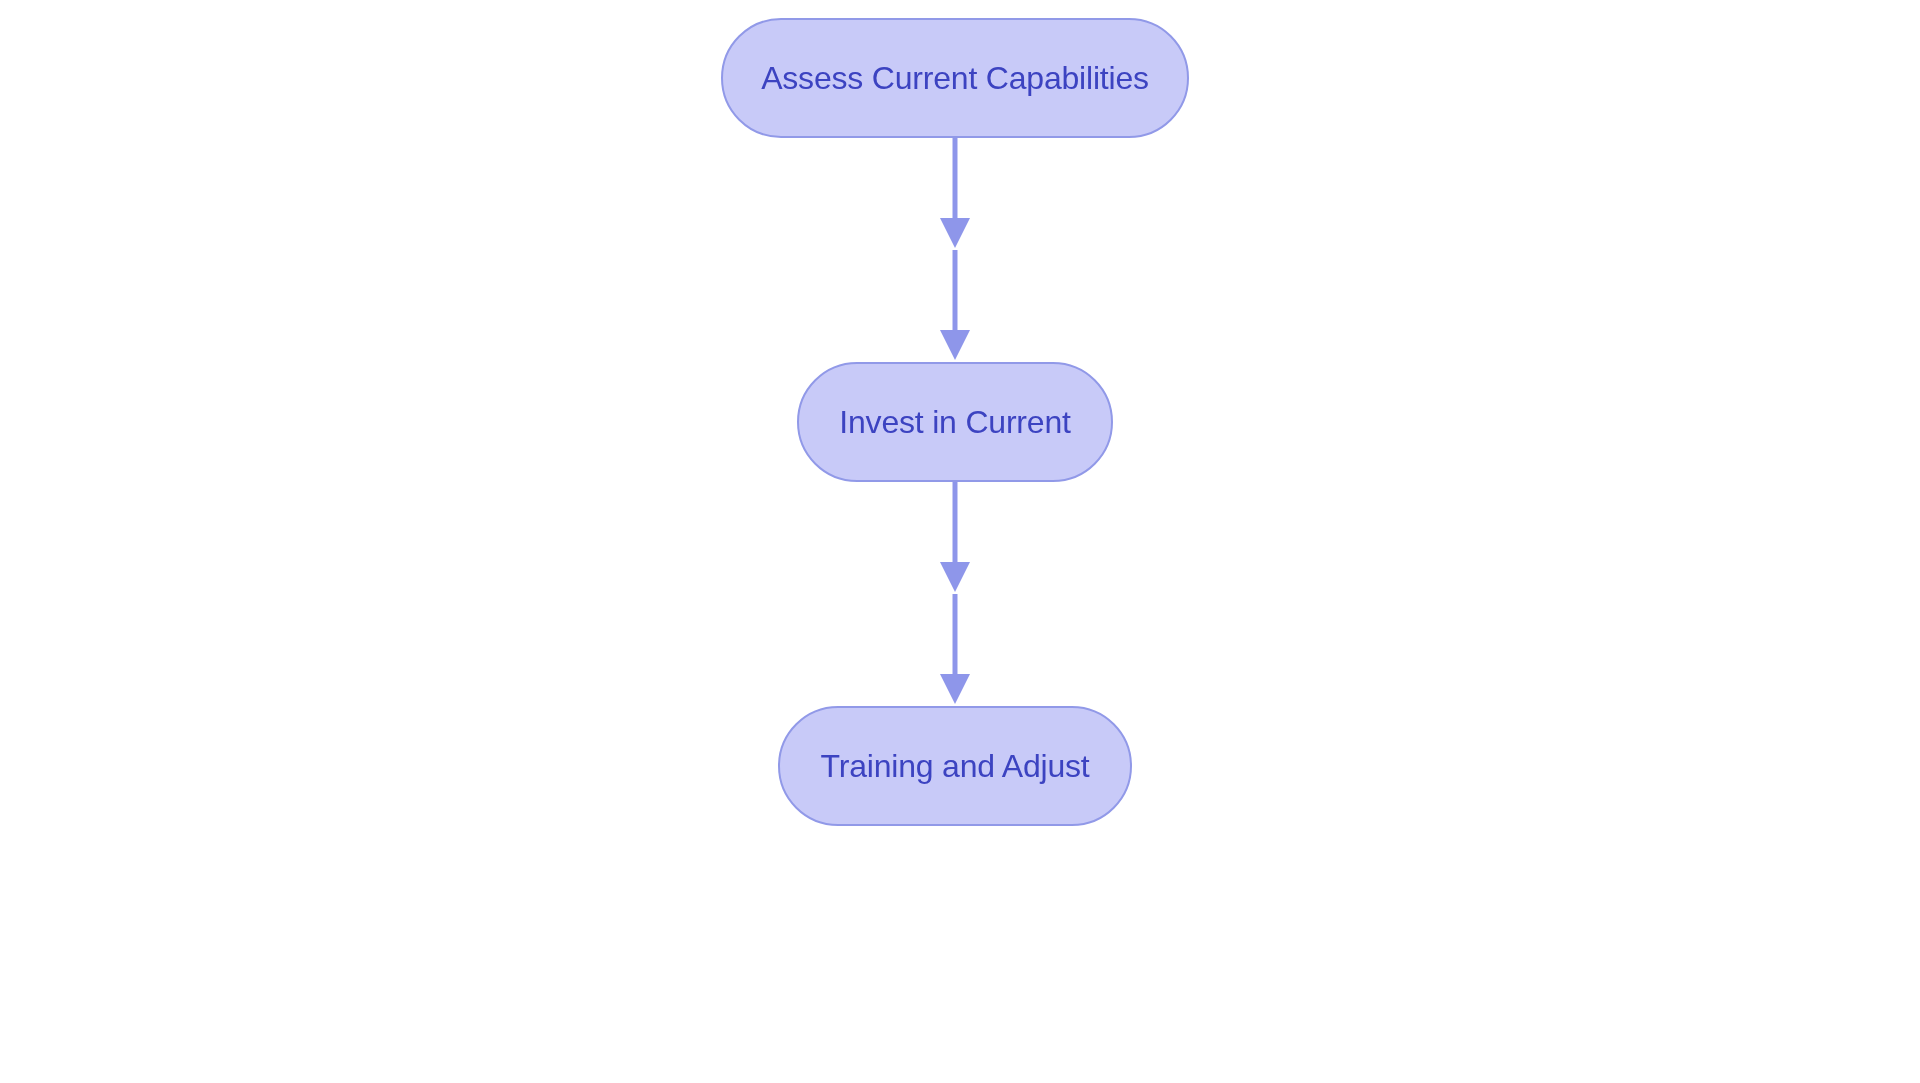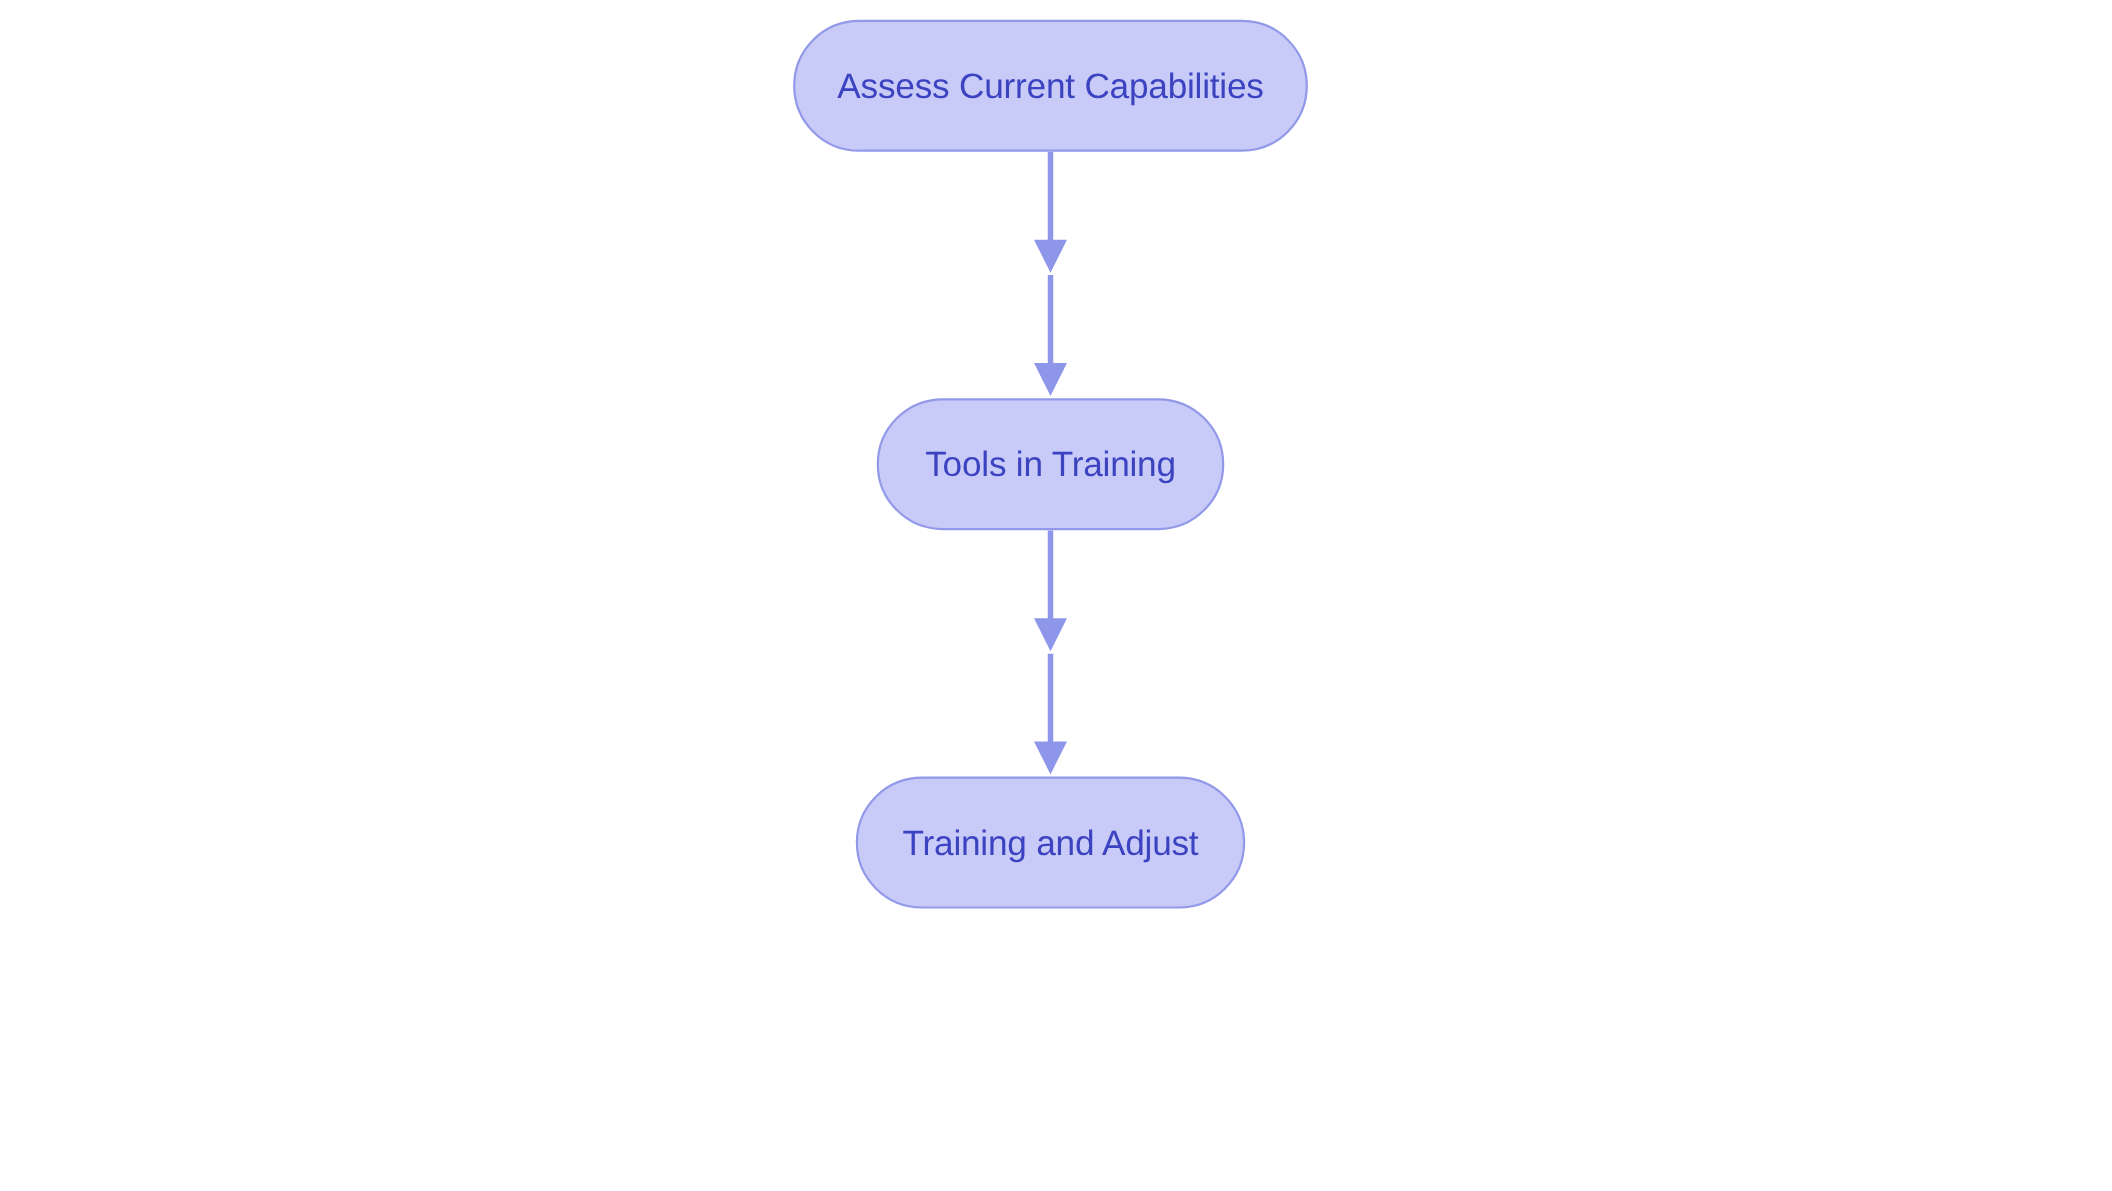--- a/index.html
+++ b/index.html
@@ -75,21 +75,21 @@
       <polygon points="5,80 35,80 20,110"></polygon>
     </svg>
 
 
     <svg class="arrow" viewBox="0 0 40 112" aria-hidden="true">
       <line x1="20" y1="0" x2="20" y2="84"></line>
       <polygon points="5,80 35,80 20,110"></polygon>
     </svg>
 
     <div class="node n3">
-      <span>Tools in Training</span>
+      <span>Invest in Current</span>
     </div>
 
     <svg class="arrow" viewBox="0 0 40 112" aria-hidden="true">
       <line x1="20" y1="0" x2="20" y2="84"></line>
       <polygon points="5,80 35,80 20,110"></polygon>
     </svg>
 
 
     <svg class="arrow" viewBox="0 0 40 112" aria-hidden="true">
       <line x1="20" y1="0" x2="20" y2="84"></line>

